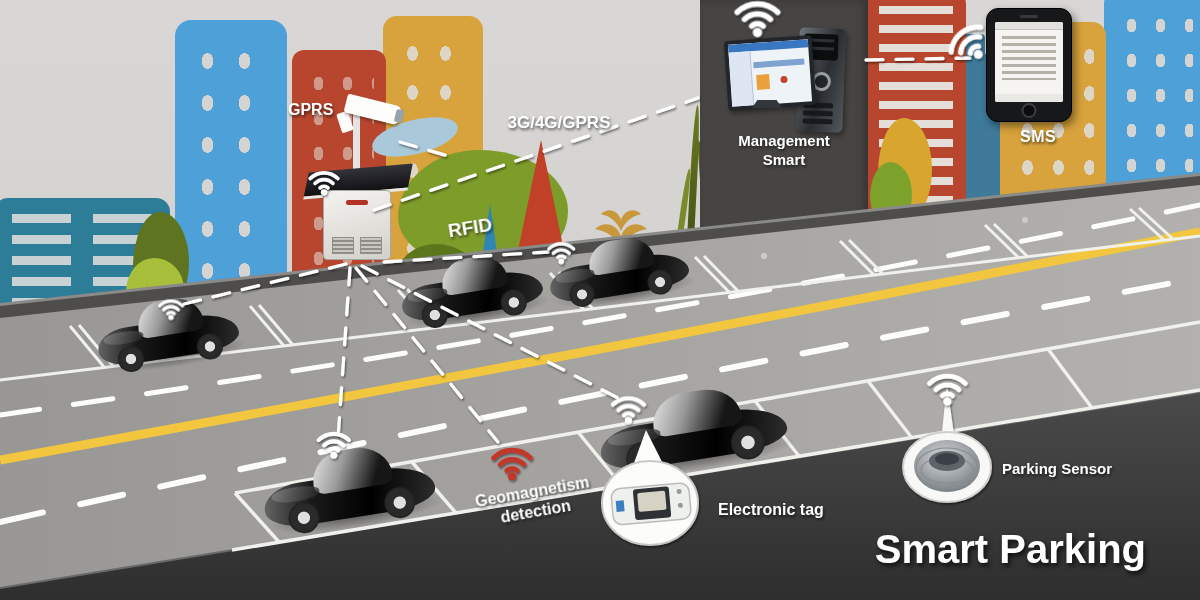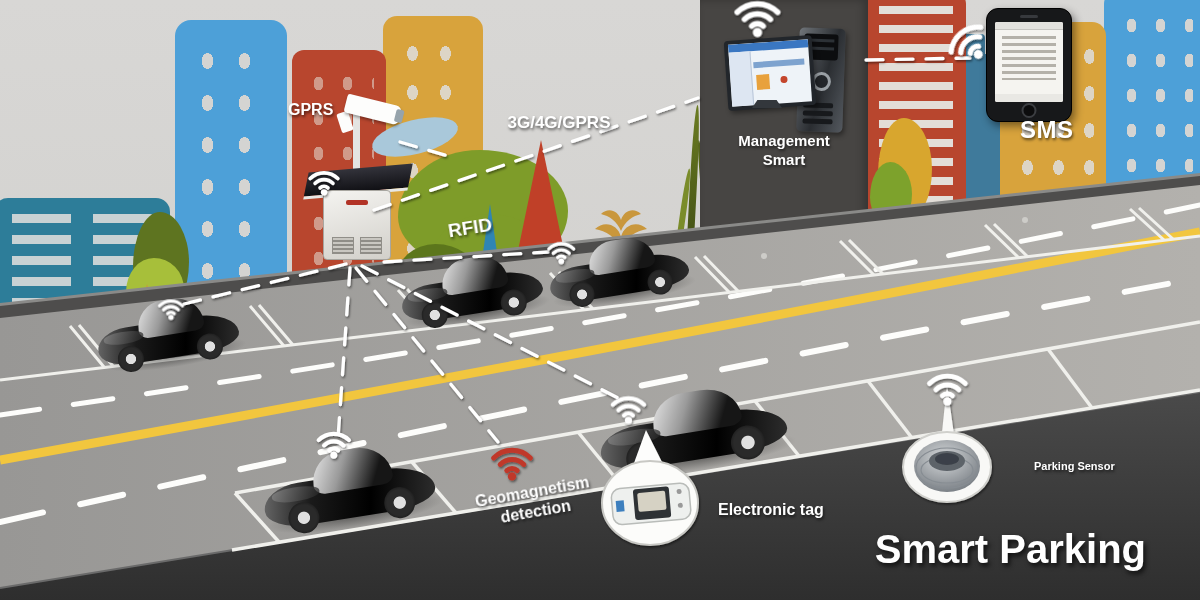--- a/index.html
+++ b/index.html
@@ -112,24 +112,24 @@
   .phone .scr .txt{margin:6px 7px;height:44px;background:repeating-linear-gradient(#b4b1a9 0 3px,transparent 3px 7px);}
   .phone .scr .ft{position:absolute;bottom:0;left:0;right:0;height:8px;background:#e9e8e4;}
   .phone .home{position:absolute;left:50%;bottom:3px;transform:translateX(-50%);width:11px;height:11px;border-radius:50%;background:#0c0c0d;border:2px solid #3c3e42;}
   
   .lbl{position:absolute;color:#fff;font-weight:bold;text-shadow:1px 2px 3px rgba(0,0,0,.6);z-index:40;line-height:1.25;}
   .lbl-cctv{left:288px;top:100px;font-size:16px;}
   .lbl-base{left:192px;top:200px;width:136px;font-size:13.5px;text-align:center;}
   .lbl-gprs{left:486px;top:112px;width:146px;font-size:17px;text-align:center;}
   .lbl-rfid{left:448px;top:216px;font-size:19px;transform:rotate(-9deg);}
   .lbl-mgmt{left:718px;top:132px;width:132px;font-size:15px;text-align:center;}
-  .lbl-sms{left:1020px;top:115px;font-size:24px;letter-spacing:.5px;}
+  .lbl-sms{left:1020px;top:127px;font-size:16px;letter-spacing:.5px;}
   .lbl-geo{left:452px;top:482px;width:164px;font-size:16px;text-align:center;transform:rotate(-10deg);}
   .lbl-etag{left:718px;top:500px;font-size:16px;}
-  .lbl-psensor{left:1034px;top:460px;font-size:11px;}
+  .lbl-psensor{left:1002px;top:460px;font-size:15px;}
   .lbl-title{left:824px;top:524px;width:322px;font-size:40px;text-align:right;text-shadow:2px 3px 5px rgba(0,0,0,.75);}
 </style>
 </head>
 <body>
 
 <div class="scene">
 
   <div class="bldg b-lb-left">
       <div class="win"></div>
     </div>

